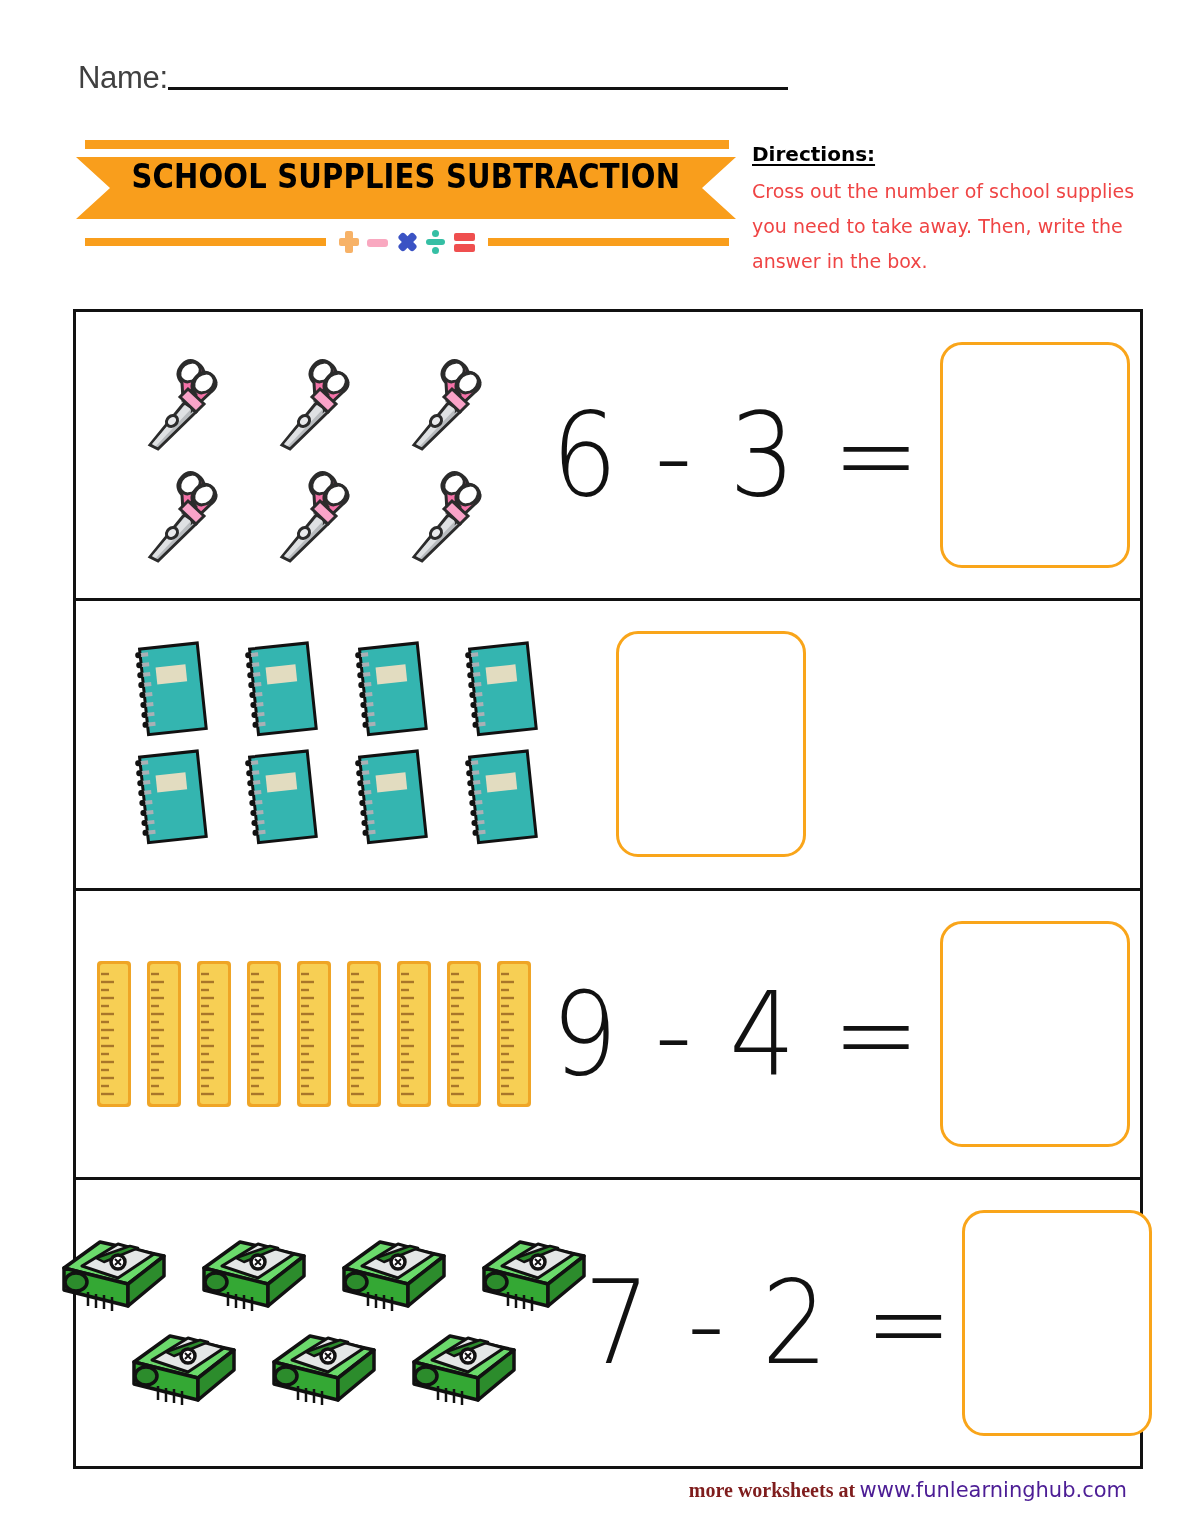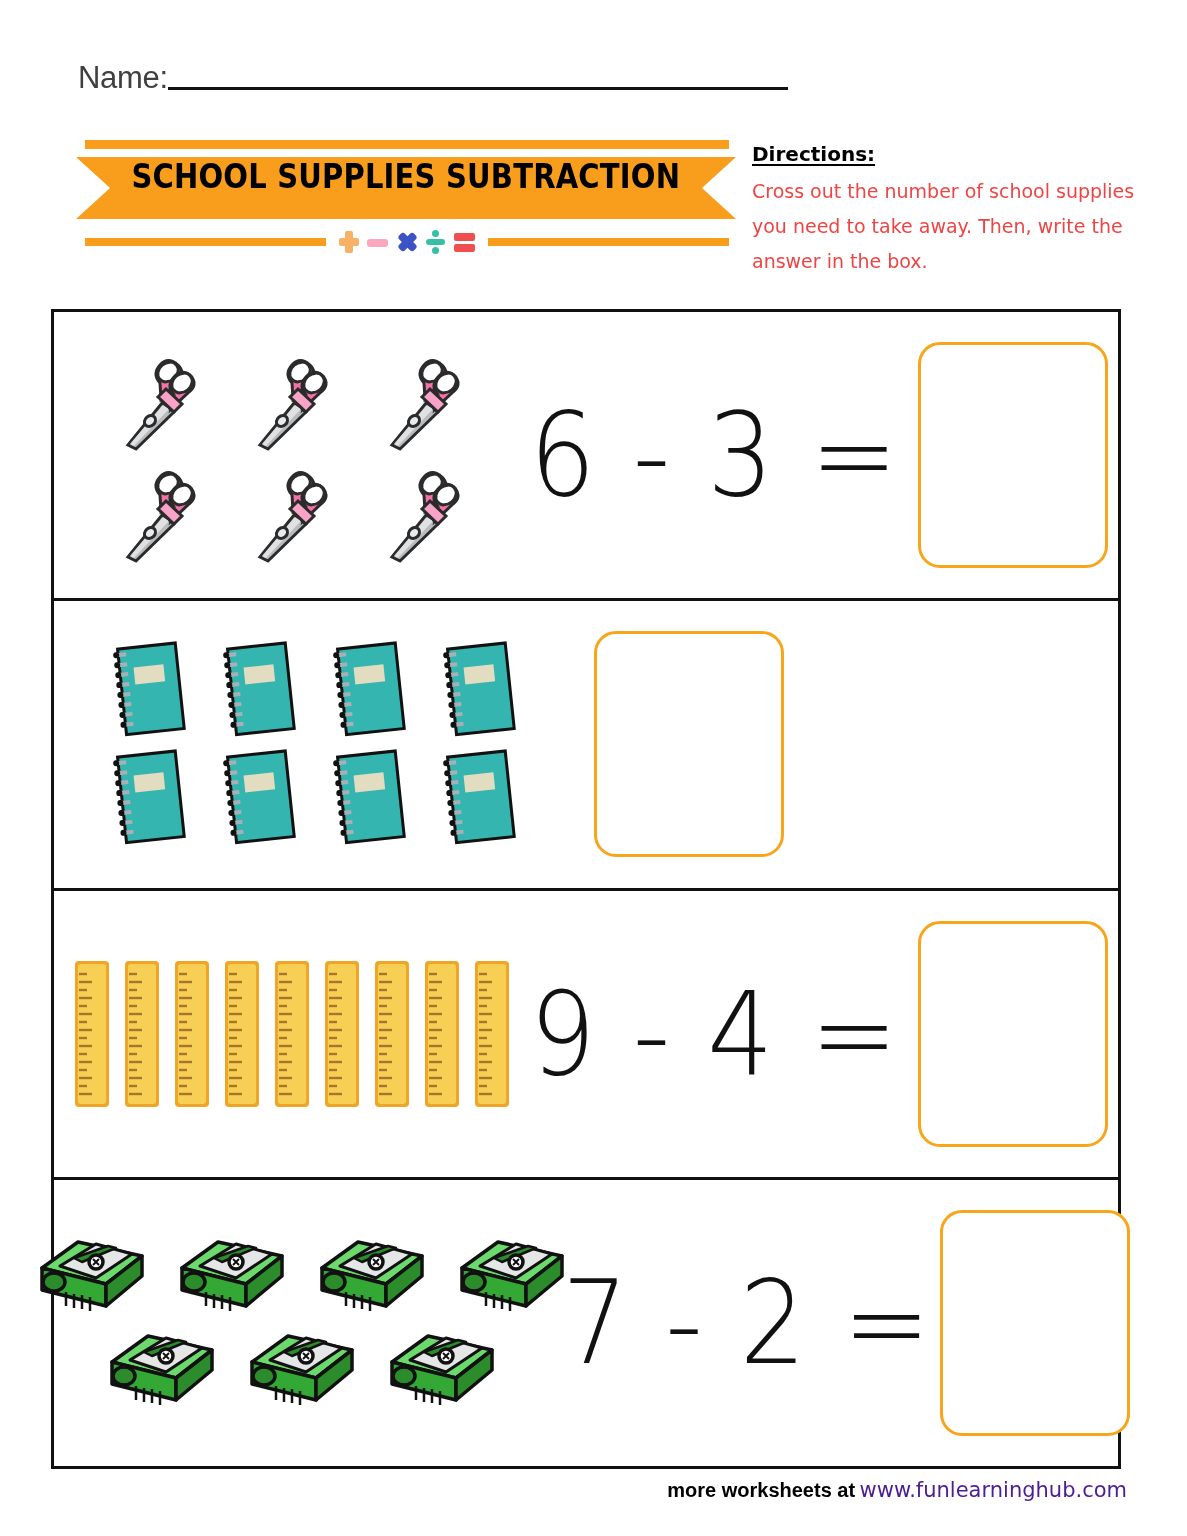--- a/index.html
+++ b/index.html
@@ -168,21 +168,21 @@
     font-family: "DejaVu Sans", sans-serif;
     font-size: 19px;
     font-weight: 400;
     color: #ef4444;
     line-height: 1.85;
   }
 
   
   .sheet {
     position: absolute;
-    left: 51px;
+    left: 73px;
     top: 309px;
     width: 1070px;
     height: 1160px;
     border: 3px solid #111;
     box-sizing: border-box;
     display: flex;
     flex-direction: column;
   }
   .prow {
     flex: 1 1 0;
@@ -257,24 +257,24 @@
   
   .footer {
     position: absolute;
     left: 0;
     top: 1478px;
     width: 1127px;
     text-align: right;
     white-space: nowrap;
   }
   .foot-strong {
-    font-family: Liberation Sans, sans-serif;
+    font-family: Liberation Serif, serif;
     font-size: 20px;
     font-weight: bold;
-    color: #000000;
+    color: #7f1d1d;
   }
   .foot-url {
     font-family: "DejaVu Sans", sans-serif;
     font-size: 21px;
     font-weight: 400;
     color: #4c1d95;
   }
 </style>
 </head>
 <body>

